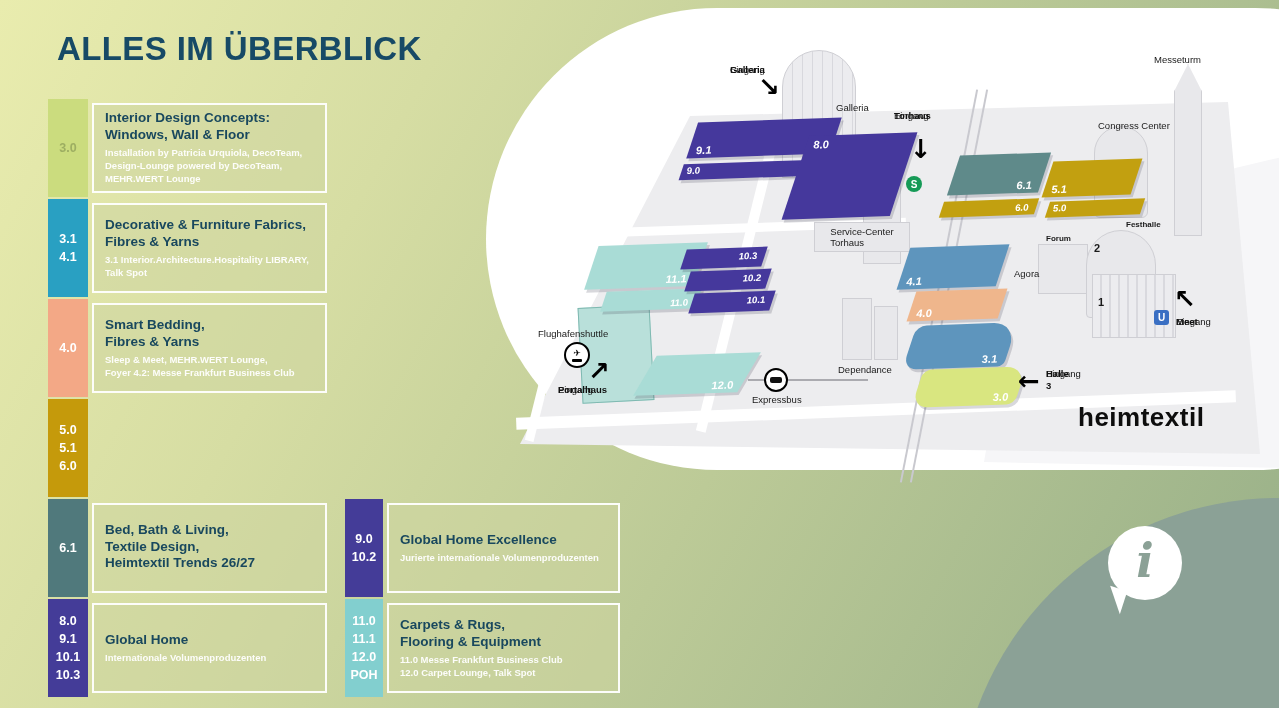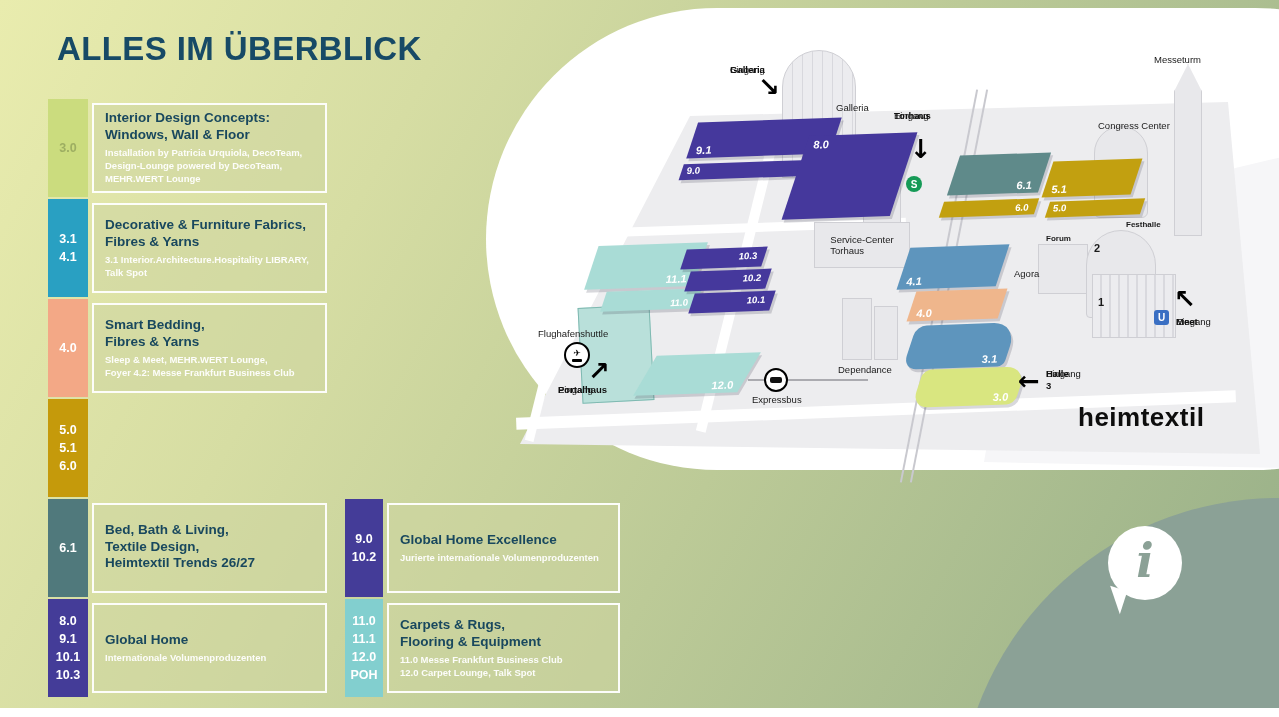--- a/index.html
+++ b/index.html
@@ -158,21 +158,21 @@
     <div class="road" style="left:30px;top:396px;width:720px;height:12px;transform:rotate(-2.2deg)"></div>
     <div class="road" style="left:60px;top:216px;width:360px;height:9px;transform:rotate(-2deg)"></div>
     <div class="road" style="left:246px;top:128px;width:10px;height:300px;transform:rotate(14deg)"></div>
     <div class="road" style="left:64px;top:226px;width:9px;height:210px;transform:rotate(14deg)"></div>
     <div class="rail" style="left:452px;top:78px;width:2px;height:400px;transform:rotate(11deg)"></div>
     <div class="rail" style="left:462px;top:78px;width:2px;height:400px;transform:rotate(11deg)"></div>
     <div style="left:262px;top:371px;width:120px;height:2px;background:#ababb0"></div>
 
     <div class="bld galleria-arch" style="left:296px;top:42px;width:74px;height:128px"></div>
     <div class="bld" style="left:377px;top:128px;width:38px;height:128px"></div>
-    <div class="bld" style="left:328px;top:214px;width:96px;height:46px;display:flex;align-items:center;justify-content:center">
+    <div class="bld" style="left:328px;top:214px;width:96px;height:30px;display:flex;align-items:center;justify-content:center">
       <span class="maplabel" style="position:static">Service-Center
 Torhaus</span>
     </div>
     <div class="bld" style="left:608px;top:118px;width:54px;height:92px;border-radius:27px 27px 6px 6px"></div>
     <div class="bld" style="left:688px;top:56px;width:28px;height:172px;clip-path:polygon(50% 0,100% 16%,100% 100%,0 100%,0 16%)"></div>
     <div class="bld" style="left:552px;top:236px;width:50px;height:50px"></div>
     <div class="bld" style="left:600px;top:222px;width:70px;height:88px;border-radius:35px 35px 4px 4px"></div>
     <div class="bld roofed" style="left:606px;top:266px;width:84px;height:64px"></div>
     <div class="bld" style="left:356px;top:290px;width:30px;height:62px"></div>
     <div class="bld" style="left:388px;top:298px;width:24px;height:54px"></div>

